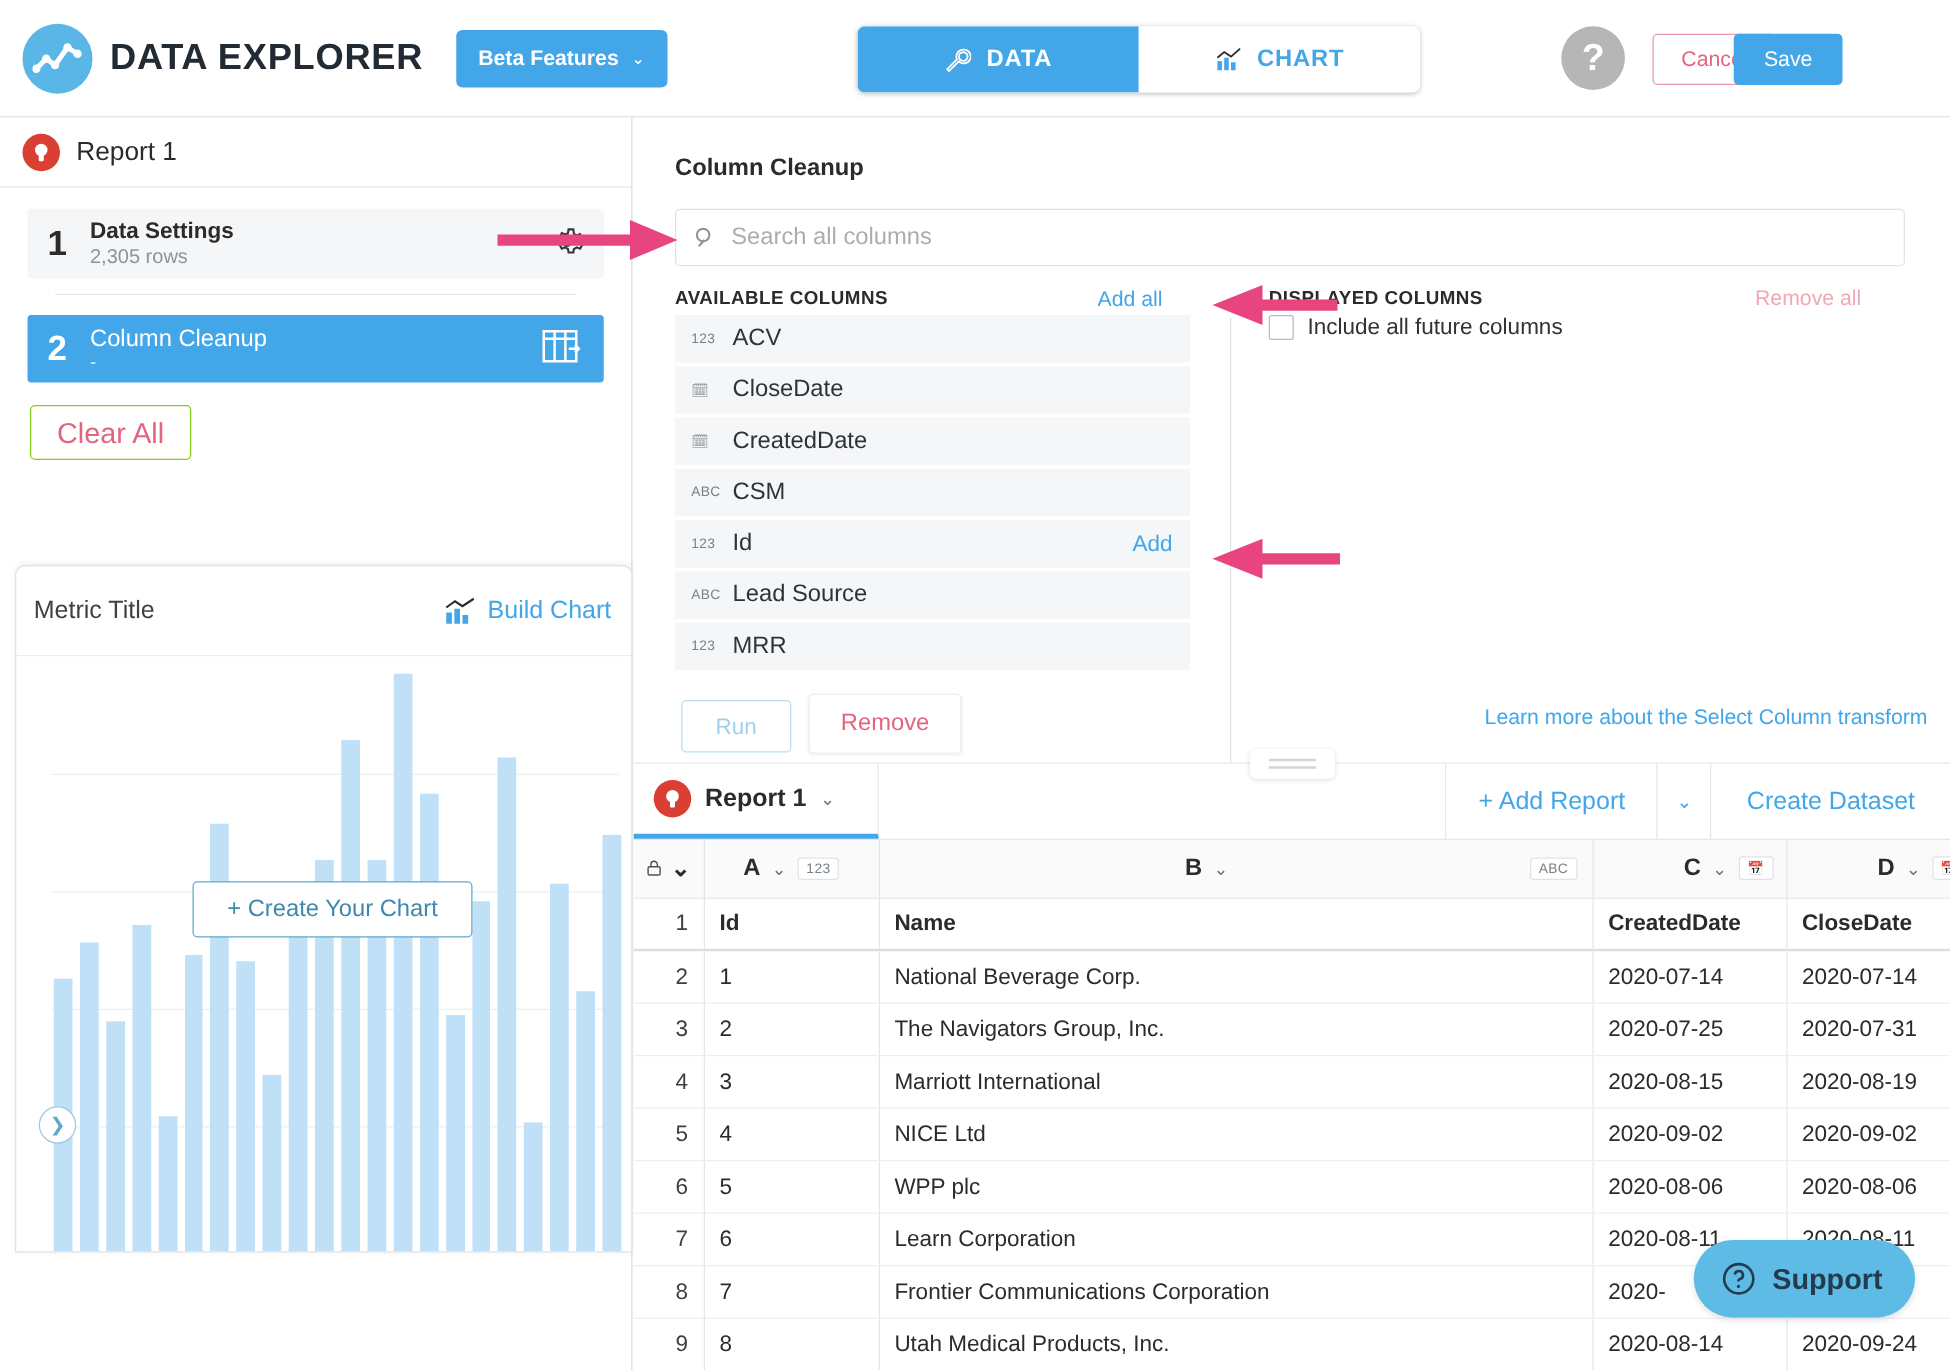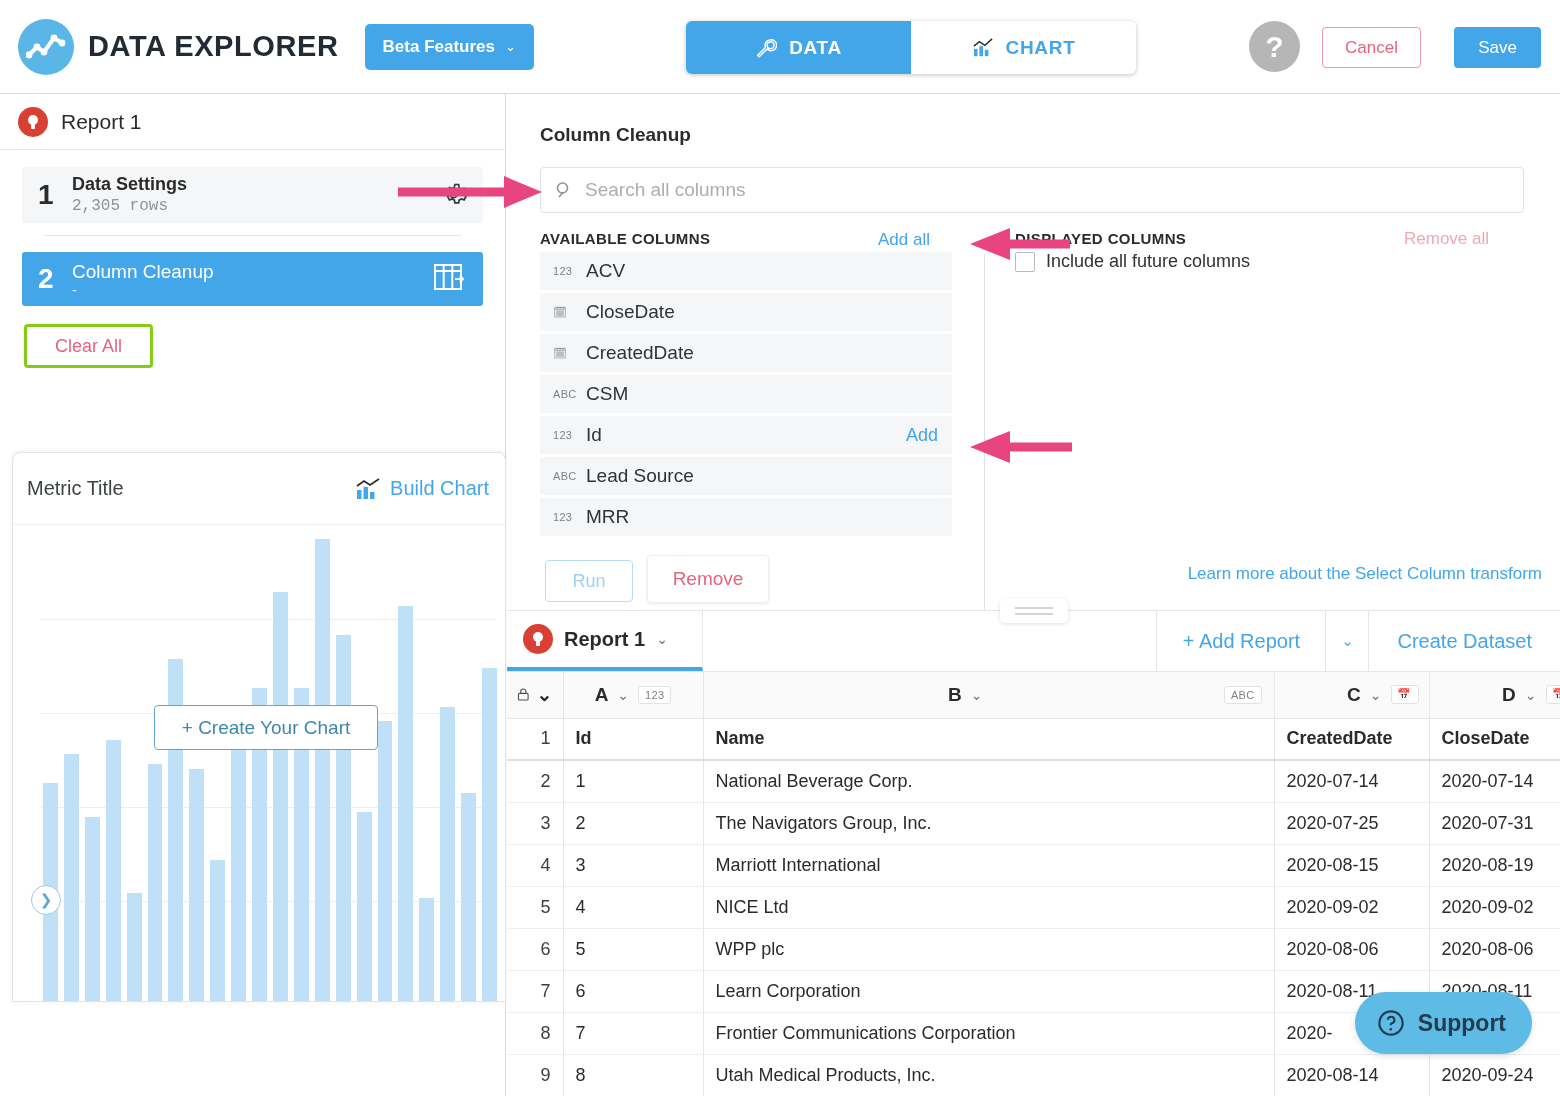--- a/index.html
+++ b/index.html
@@ -55,21 +55,21 @@
     background: #b6b6b6; color: #fff; font-size: 30px; font-weight: bold;
     display: flex; align-items: center; justify-content: center; cursor: pointer;
   }
   .btn-cancel {
     position: absolute; left: 1322px; top: 27px;
     width: 99px; height: 41px; border: 1px solid #e89aa8; border-radius: 4px;
     background: #fff; color: #e4647e; font-size: 17px; font-family: inherit;
     cursor: pointer;
   }
   .btn-save {
-    position: absolute; left: 1454px; top: 27px;
+    position: absolute; left: 1387px; top: 27px;
     width: 87px; height: 41px; border: none; border-radius: 4px;
     background: #43a6e8; color: #fff; font-size: 17px; font-family: inherit;
     cursor: pointer;
   }
 
   
   .left { position: absolute; left: 0; top: 94px; width: 506px; height: 1002px; background:#fff;
           border-right: 1px solid #d9dcde; }
   .report-head {
     height: 56px; display: flex; align-items: center; padding-left: 18px; gap: 13px;
@@ -86,39 +86,39 @@
     margin: 17px 22px 0 22px; height: 56px; border-radius: 3px;
     display: flex; align-items: center; padding: 0 16px; cursor: pointer;
   }
   .step.one { background: #f5f6f7; }
   .step.two { background: #43a6e8; margin-top: 16px; height: 54px; }
   .step .num { font-size: 28px; font-weight: bold; width: 34px; flex: 0 0 auto; }
   .step.one .num { color: #2b2b2b; }
   .step.two .num { color: #fff; }
   .step .texts { flex: 1; }
   .step.one .ttl { font-size: 18px; font-weight: bold; color: #2b2b2b; line-height: 1.2; }
-  .step.one .sub { font-size: 16px; color: #8d9499; line-height: 1.25; font-family: Liberation Mono, monospace; }
+  .step.one .sub { font-size: 16px; color: #8d9499; line-height: 1.25; }
   .step.two .ttl { font-size: 19px; color: #fff; line-height: 1.15; }
   .step.two .sub { font-size: 15px; color: #d9ecfa; line-height: 1; }
   .gear { color: #33383c; flex: 0 0 auto; }
   .colicon { color: #fff; flex: 0 0 auto; }
 
   .step-divider { margin: 12px 44px 0 44px; height: 1px; background: #e4e7e9; }
 
   .viewing-note {
     margin-top: 18px; text-align: center; font-size: 17px; color: #35393c;
   }
   .lbuttons { margin: 18px 24px 0 24px; display: flex; justify-content: space-between; }
   .btn-add-transform {
     width: 204px; height: 44px; border: 1px solid #dfe3e6; border-radius: 4px;
     background: #fff; color: #43a6e8; font-size: 18px; font-family: inherit; cursor: pointer;
   }
   .btn-clear-all {
-    width: 129px; height: 44px; border: 3px solid #84cc16; border-radius: 4px;
-    background: #fff; color: #e4647e; font-size: 18px; font-family: inherit; cursor: pointer;
+    width: 129px; height: 44px; border: 1px solid #84cc16; border-radius: 4px;
+    background: #fff; color: #e4647e; font-size: 23px; font-family: inherit; cursor: pointer;
   }
 
   
   .chartcard {
     position: absolute; left: 12px; top: 452px; width: 494px; height: 550px;
     background: #fff; border: 1px solid #dfe3e6; border-radius: 8px 8px 0 0;
     box-shadow: 0 -1px 5px rgba(0,0,0,.06); overflow: hidden;
   }
   .chartcard .hdr {
     height: 72px; display: flex; align-items: center; justify-content: space-between;

